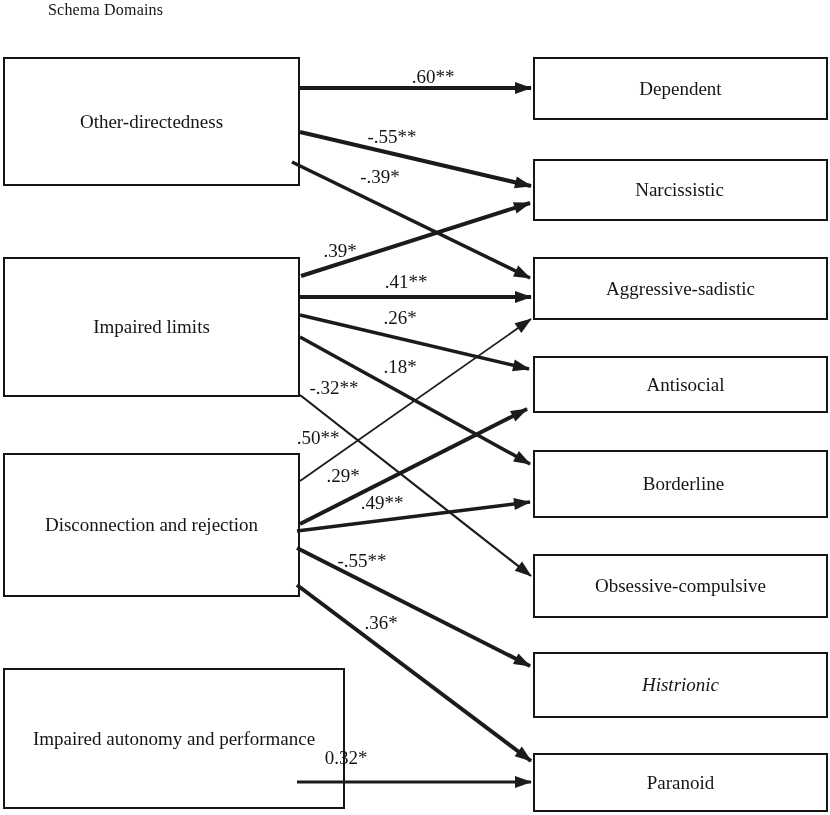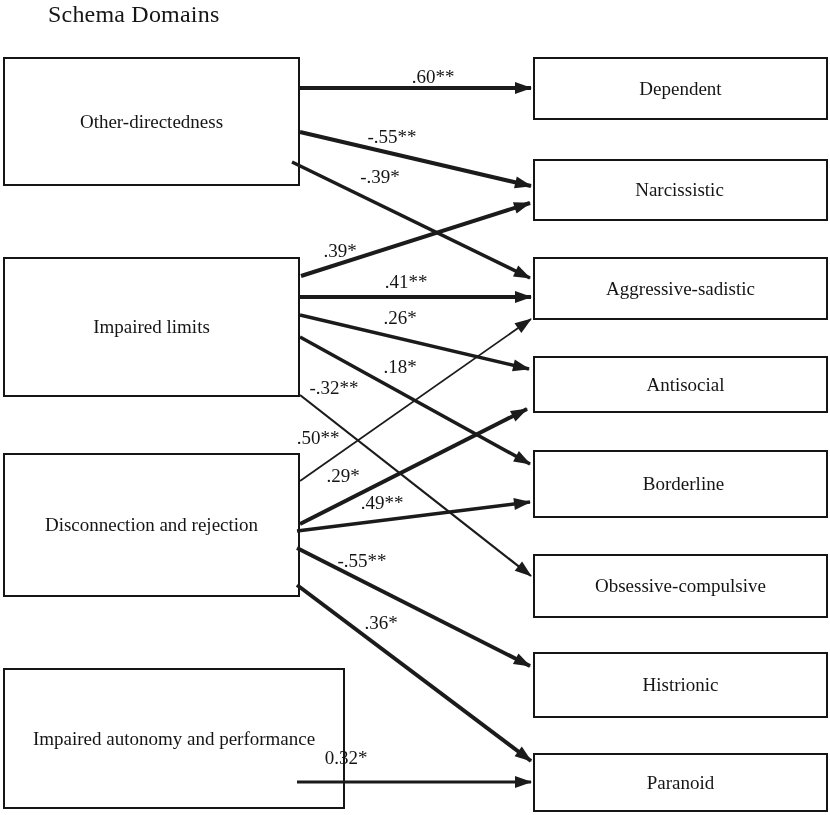--- a/index.html
+++ b/index.html
@@ -1,21 +1,21 @@
 <!DOCTYPE html>
 <html><head>
 <meta charset="utf-8">
 <style>
   html,body{margin:0;padding:0;background:#ffffff;}
   #stage{
     position:relative;width:830px;height:815px;background:#ffffff;overflow:hidden;
     font-family:"Liberation Serif","DejaVu Serif",serif;color:#151515;
   }
   .col-title{
-    position:absolute;top:1px;font-size:24px;letter-spacing:0.2px;
+    position:absolute;top:1px;font-size:16px;letter-spacing:0.2px;
     color:#151515;white-space:nowrap;
   }
   .col-title.right{word-spacing:-4px;}
   .node{
     position:absolute;box-sizing:border-box;border:2px solid #151515;background:#ffffff;
     display:flex;align-items:center;justify-content:center;text-align:right;
     font-size:19px;line-height:1.15;padding:2px 18px;color:#151515;
   }
   svg#arrows{position:absolute;left:0;top:0;pointer-events:none;}
   text.coef{
@@ -52,21 +52,21 @@
       </div>
       <div class="node" style="left: 533px; top: 356px; width: 295px; height: 57px; padding-left: 28px;">
         <span>Antisocial</span>
       </div>
       <div class="node" style="left: 533px; top: 450px; width: 295px; height: 68px; padding-left: 24px;">
         <span>Borderline</span>
       </div>
       <div class="node" style="left: 533px; top: 554px; width: 295px; height: 64px;">
         <span>Obsessive-compulsive</span>
       </div>
-      <div class="node" style="left: 533px; top: 652px; width: 295px; height: 66px;">
+      <div class="node" style="left: 533px; top: 652px; width: 295px; height: 66px; font-style: italic;">
         <span>Histrionic</span>
       </div>
       <div class="node" style="left: 533px; top: 753px; width: 295px; height: 59px;">
         <span>Paranoid</span>
       </div>
     </div>
 
   <svg id="arrows" width="830" height="815" viewBox="0 0 830 815">
     <defs>
       <marker id="ah" markerUnits="userSpaceOnUse" markerWidth="19" markerHeight="14" refX="17" refY="7" orient="auto">

